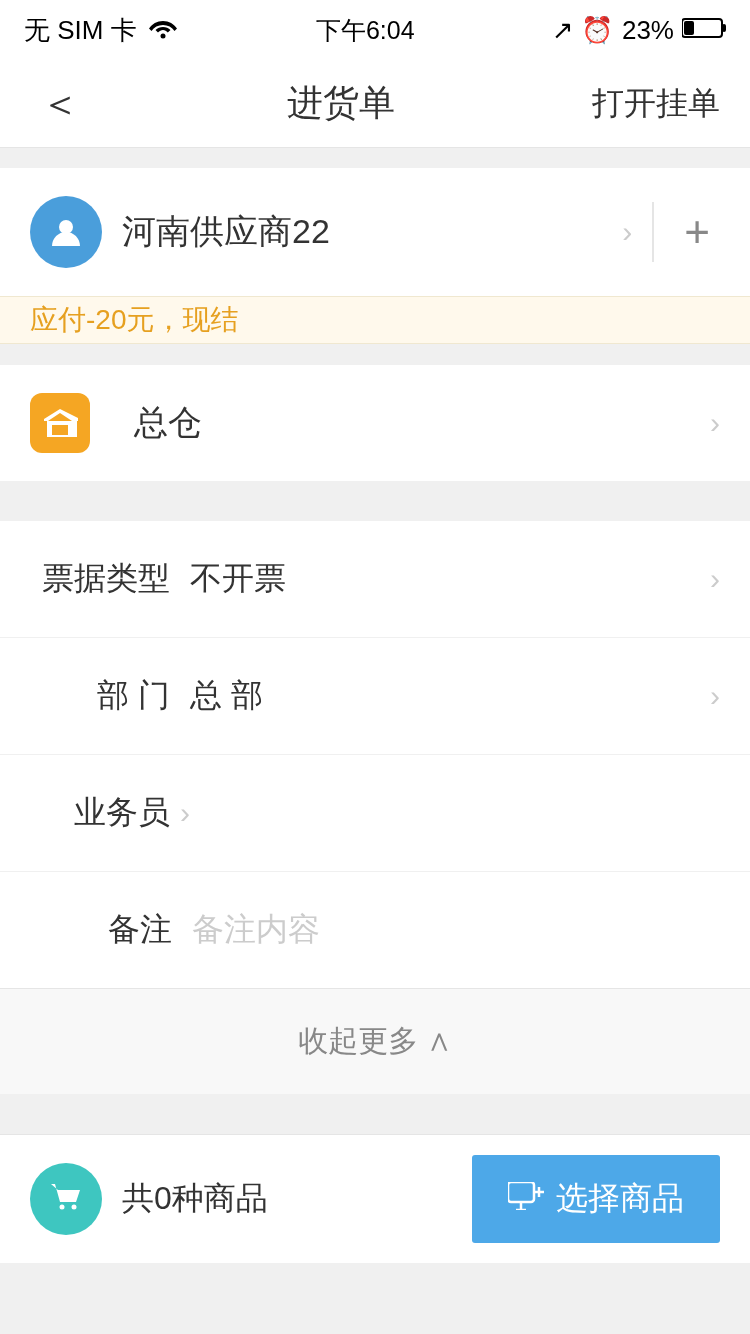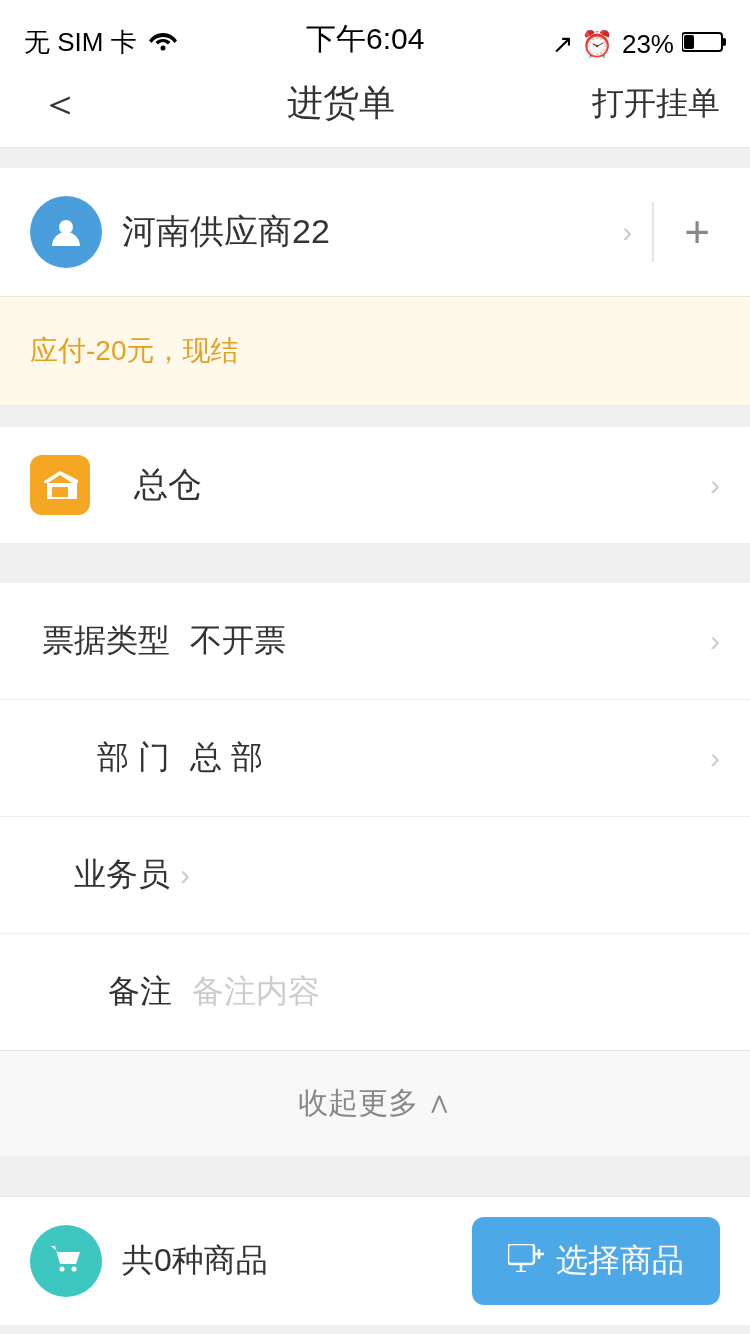--- a/index.html
+++ b/index.html
@@ -11,33 +11,33 @@
       font-family: -apple-system, "PingFang SC", "Helvetica Neue", Arial, sans-serif;
       font-size: 32px;
     }
 
     
     .status-bar {
       width: 750px;
       height: 60px;
       background: #fff;
       display: flex;
-      align-items: flex-end;
+      align-items: center;
       justify-content: space-between;
       padding: 0 24px;
       font-size: 26px;
       color: #000;
     }
     .status-left {
       display: flex;
       align-items: center;
       gap: 10px;
     }
     .status-center {
-      font-size: 30px;
+      font-size: 25px;
       font-weight: 500;
     }
     .status-right {
       display: flex;
       align-items: center;
       gap: 8px;
       font-size: 26px;
     }
 
     
@@ -122,21 +122,21 @@
     .supplier-add {
       font-size: 44px;
       color: #888;
       cursor: pointer;
       padding: 0 10px;
     }
 
     
     .notice-row {
       background: #fff9ec;
-      padding: 35px 30px;
+      padding: 4px 30px;
       font-size: 28px;
       color: #e6a020;
       border-top: 1px solid #f0e8d0;
       border-bottom: 1px solid #f0e8d0;
     }
 
     
     .warehouse-row {
       display: flex;
       align-items: center;
@@ -238,21 +238,21 @@
     }
     .product-count {
       flex: 1;
       font-size: 32px;
       color: #333;
     }
     .select-btn {
       background: #4da8e8;
       color: #fff;
       border: none;
-      border-radius: 12px;
+      border-radius: 3px;
       padding: 22px 36px;
       font-size: 32px;
       cursor: pointer;
       display: flex;
       align-items: center;
       gap: 12px;
     }
 
     
     .page-bg {

